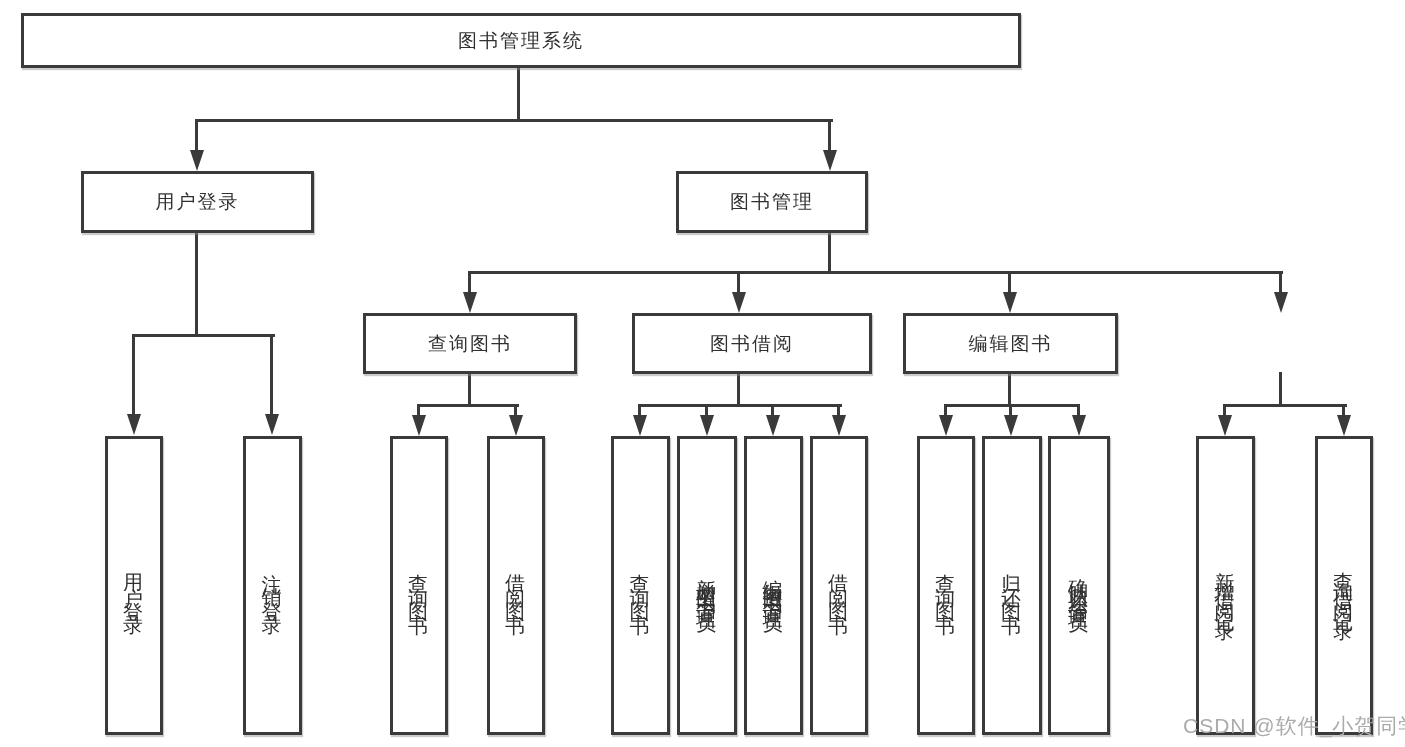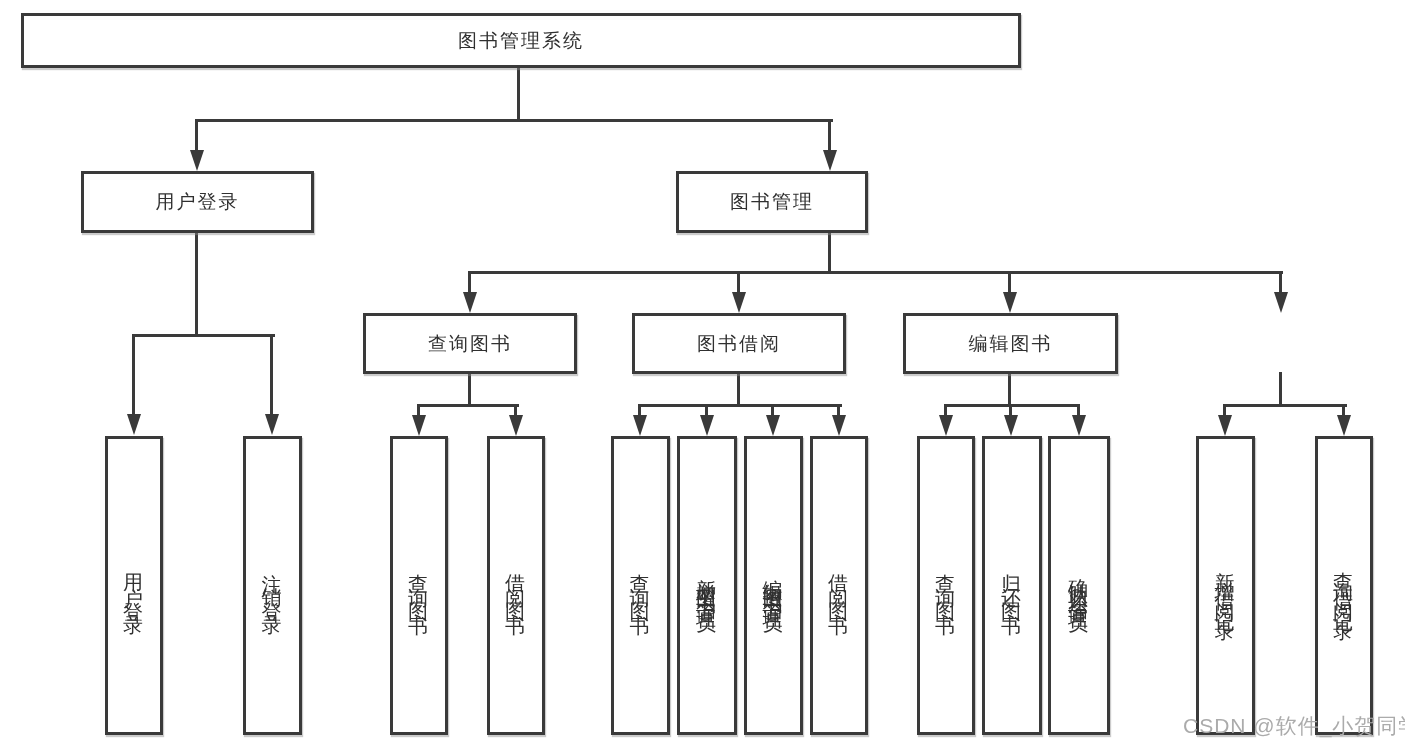--- a/index.html
+++ b/index.html
@@ -95,21 +95,21 @@
   <div class="ln v" style="left:737px;top:271px;height:23px"></div>
   <div class="arrow" style="left:732px;top:292px"></div>
   <div class="ln v" style="left:1008px;top:271px;height:23px"></div>
   <div class="arrow" style="left:1003px;top:292px"></div>
   <div class="ln v" style="left:1279px;top:271px;height:23px"></div>
   <div class="arrow" style="left:1274px;top:292px"></div>
 
   <div class="box" style="left:363px;top:313px;width:214px;height:61px">
     <span class="lbl">查询图书</span>
   </div>
-  <div class="box" style="left:632px;top:313px;width:214px;height:61px">
+  <div class="box" style="left:632px;top:313px;width:240px;height:61px">
     <span class="lbl">图书借阅</span>
   </div>
   <div class="box" style="left:903px;top:313px;width:215px;height:61px">
     <span class="lbl">编辑图书</span>
   </div>
 
   <div class="ln v" style="left:468px;top:372px;height:35px"></div>
   <div class="ln h" style="left:417px;top:404px;width:102px"></div>
   <div class="ln v" style="left:417px;top:404px;height:13px"></div>
   <div class="arrow" style="left:412px;top:415px"></div>

